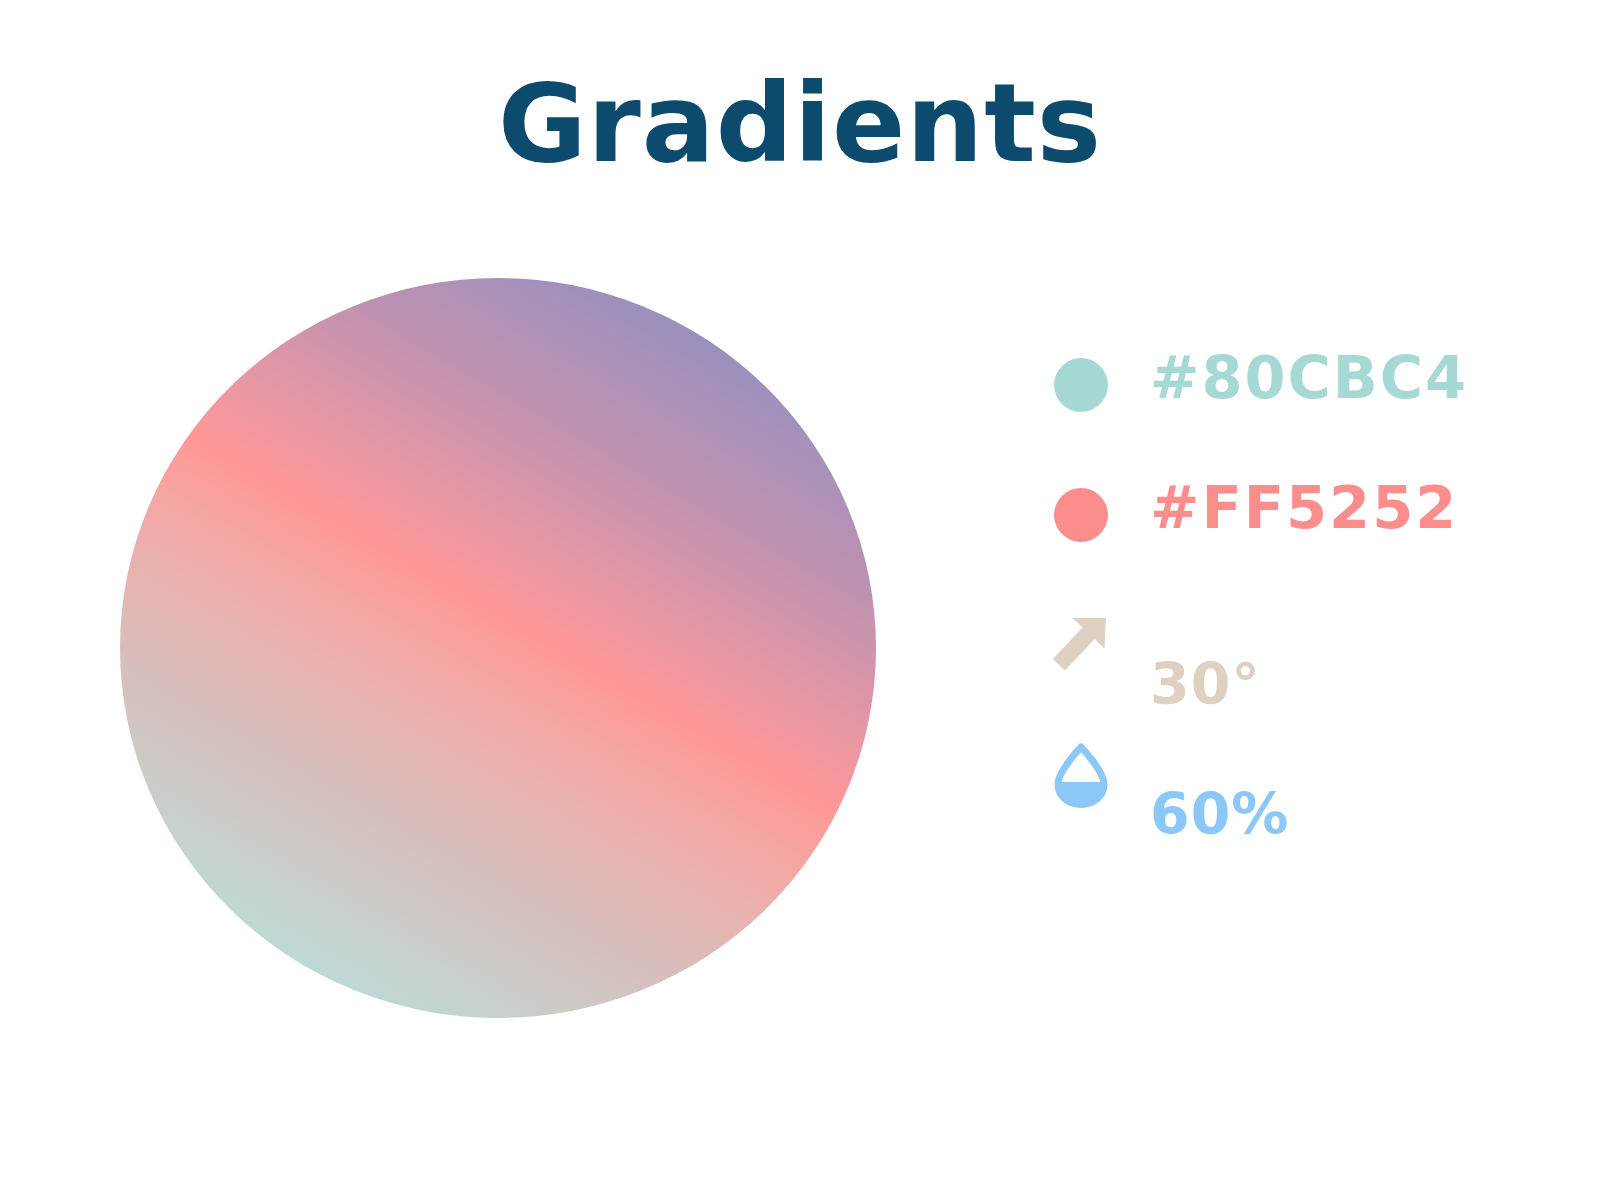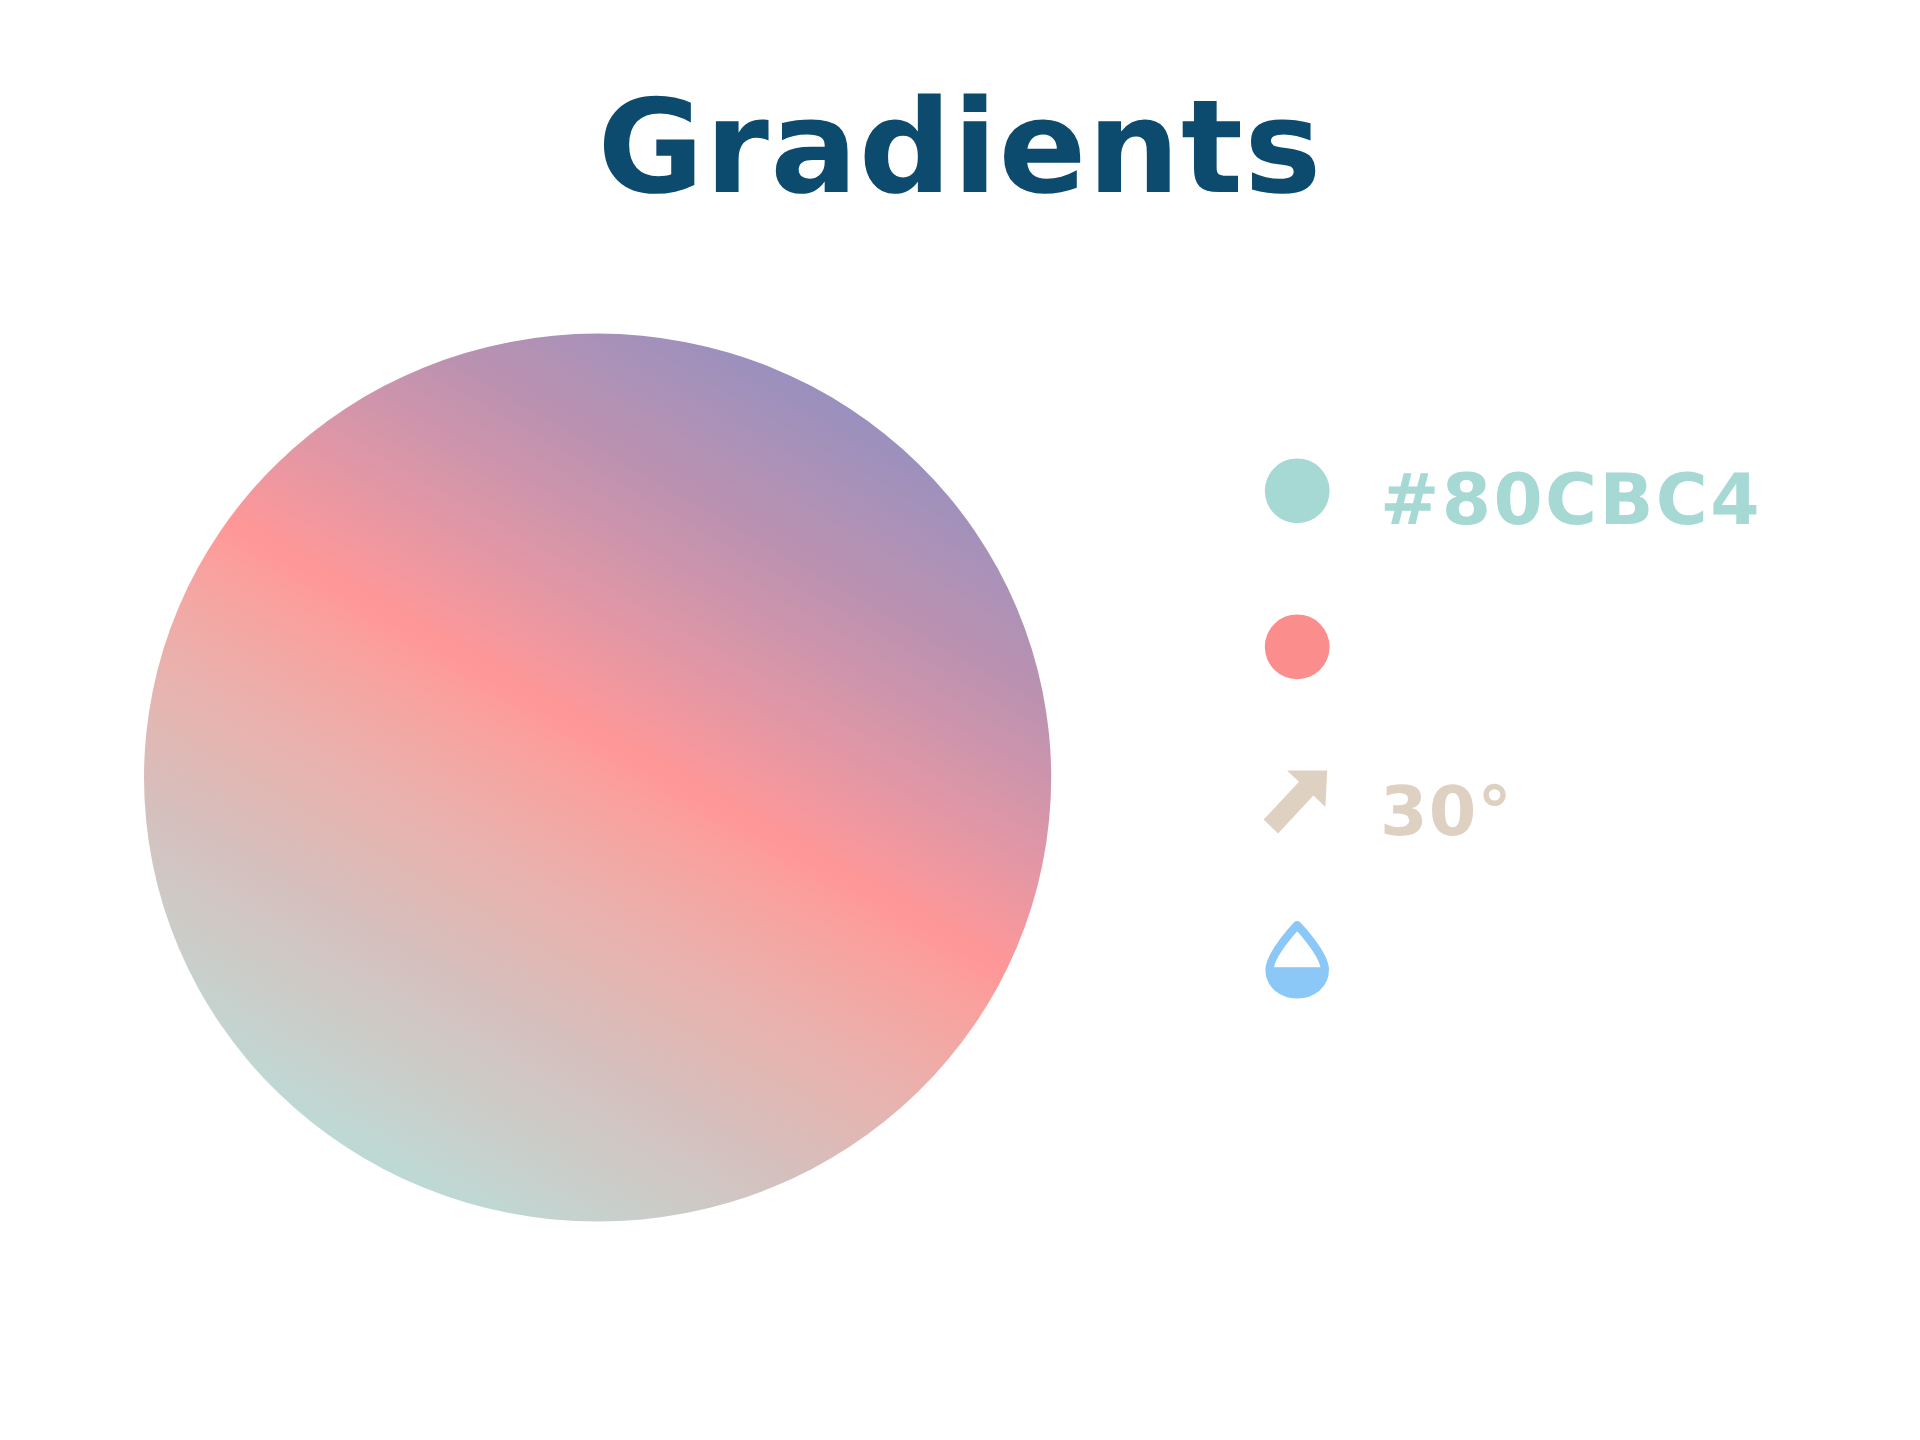--- a/index.html
+++ b/index.html
@@ -64,21 +64,21 @@
 
   
   .legend {
     position: absolute;
     left: 1044px;
     top: 348px;
     width: 470px;
   }
   .legend-row {
     display: flex;
-    align-items: flex-end;
+    align-items: flex-start;
     height: 98px;
     margin-bottom: 32px;
   }
   .legend-row:last-child { margin-bottom: 0; }
 
   .legend-marker {
     width: 74px;
     min-width: 74px;
     height: 74px;
     display: flex;
@@ -124,20 +124,21 @@
       <span class="legend-marker">
         <span class="dot" id="dot-0" style="background: rgb(166, 217, 212);"></span>
       </span>
       <span class="legend-label" id="label-0" style="color: rgb(166, 217, 212);">#80CBC4</span>
     </div>
 
     <div class="legend-row">
       <span class="legend-marker">
         <span class="dot" id="dot-1" style="background: rgb(252, 141, 141);"></span>
       </span>
+      <span class="legend-label" id="label-1" style="color: rgb(252, 141, 141);">#FF5252</span>
     </div>
 
 
     <div class="legend-row">
       <span class="legend-marker">
         <svg class="icon-svg" width="74" height="74" viewBox="0 0 74 74" aria-hidden="true">
           <path id="arrow-path" d="M 62 10 L 60.5 40.5 L 50.5 31.0 L 21.0 62.5 L 9.0 51.0 L 38.5 19.5 L 28.5 10.0 Z" fill="#DED1C1"></path>
         </svg>
       </span>
       <span class="legend-label small" id="label-3" style="color: rgb(222, 209, 193);">30°</span>
@@ -150,16 +151,17 @@
             <clipPath id="drop-clip">
               <path d="M 37 9 C 37 9 60 33 60 46 C 60 58.5 49.7 66.5 37 66.5
                        C 24.3 66.5 14 58.5 14 46 C 14 33 37 9 37 9 Z"></path>
             </clipPath>
           </defs>
           <path id="drop-outline" d="M 37 9 C 37 9 60 33 60 46 C 60 58.5 49.7 66.5 37 66.5
                    C 24.3 66.5 14 58.5 14 46 C 14 33 37 9 37 9 Z" fill="none" stroke-width="7" stroke-linejoin="round" stroke="#8CC8F7"></path>
           <rect id="drop-fill" x="6" y="44" width="62" height="30" clip-path="url(#drop-clip)" fill="#8CC8F7"></rect>
         </svg>
       </span>
+      <span class="legend-label small" id="label-4" style="color: rgb(140, 200, 247);">60%</span>
     </div>
 
   </div>
 </div>
 
 </body></html>

